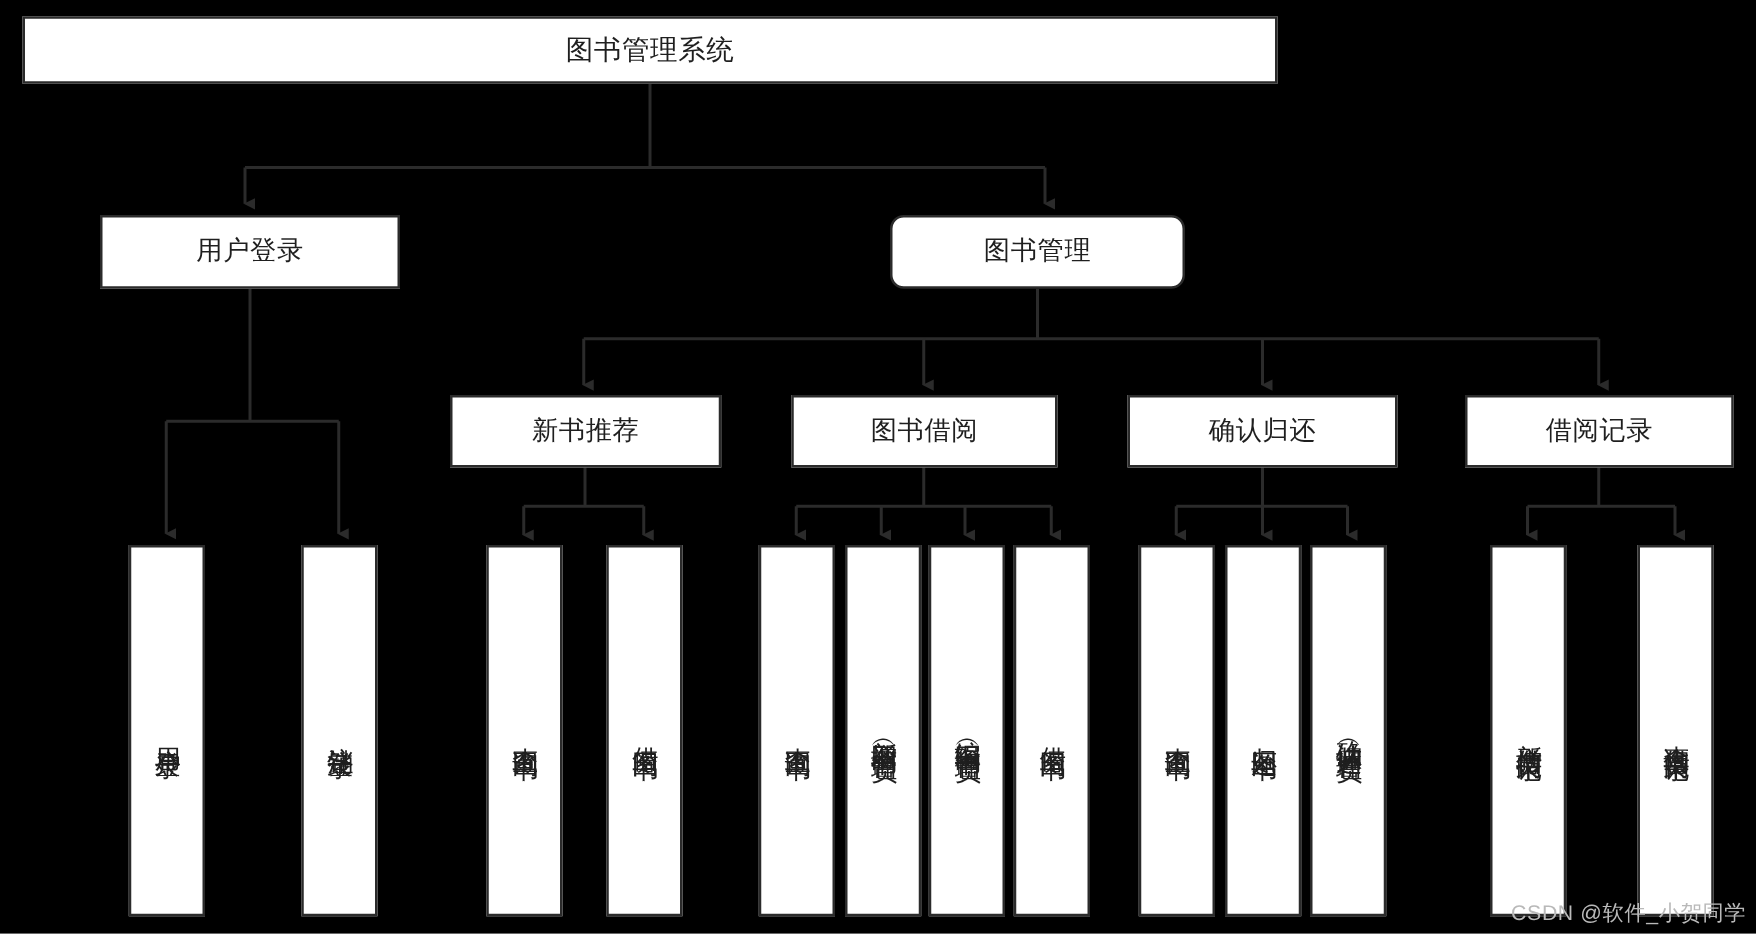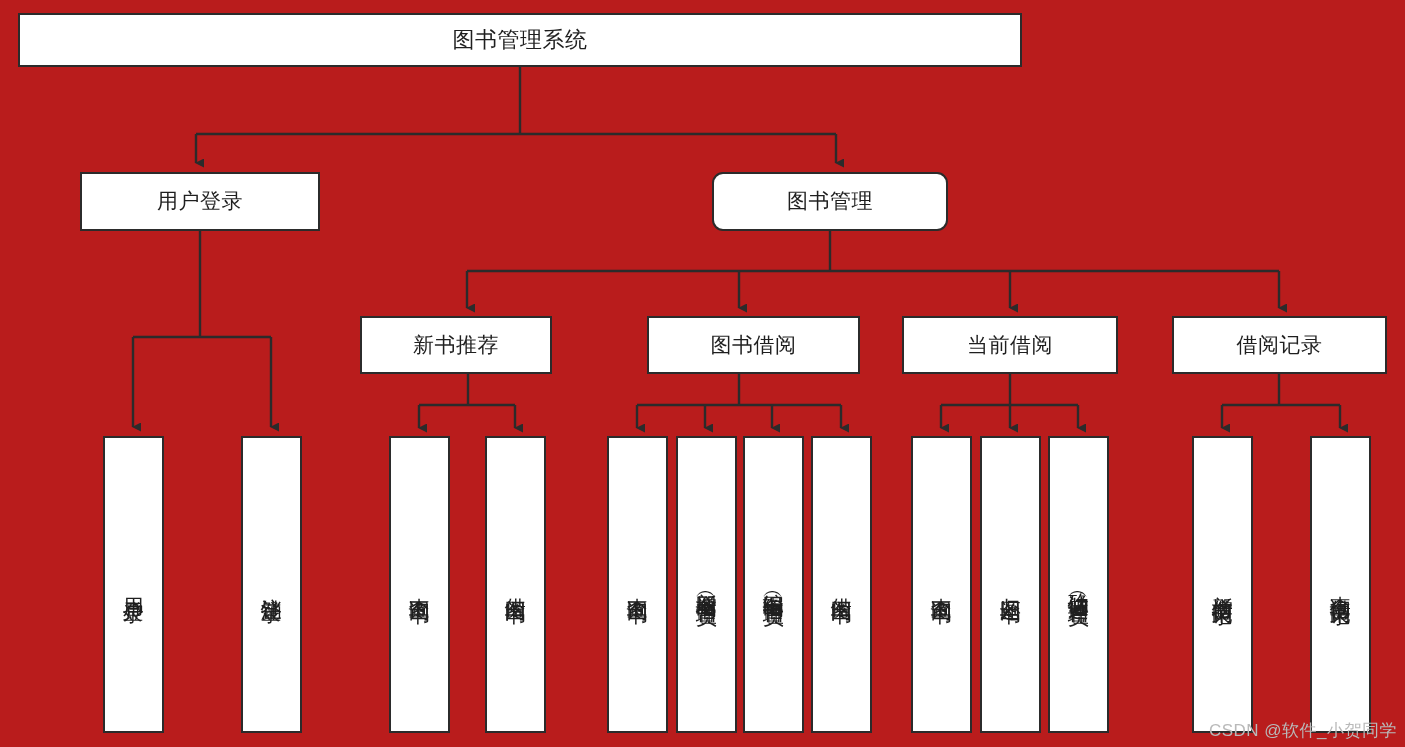--- a/index.html
+++ b/index.html
@@ -9,21 +9,21 @@
     background: #ffffff;
   }
   body {
     font-family: "Liberation Sans", "DejaVu Sans", sans-serif;
     color: #1a1a1a;
   }
   #canvas {
     position: relative;
     width: 1405px;
     height: 747px;
-    background: #b91c1c;
+    background: #000000;
     overflow: hidden;
   }
   #wires {
     position: absolute;
     left: 0;
     top: 0;
     width: 1405px;
     height: 747px;
     pointer-events: none;
   }
@@ -133,30 +133,30 @@
   </div>
 
   <div class="node" style="left:80px; top:172px; width:240px; height:59px;">
     <span class="lbl">用户登录</span>
   </div>
 
   <div class="node" style="left:712px; top:172px; width:236px; height:59px;border-radius:11px;">
     <span class="lbl">图书管理</span>
   </div>
 
-  <div class="node" style="left:360px; top:316px; width:192px; height:58px;">
+  <div class="node" style="left:360px; top:316px; width:217px; height:58px;">
     <span class="lbl">新书推荐</span>
   </div>
 
-  <div class="node" style="left:633px; top:316px; width:213px; height:58px;margin-left:14px;">
+  <div class="node" style="left:633px; top:316px; width:213px; height:58px;">
     <span class="lbl">图书借阅</span>
   </div>
 
   <div class="node" style="left:902px; top:316px; width:216px; height:58px;">
-    <span class="lbl">当前借阅</span>
+    <span class="lbl">确认归还</span>
   </div>
 
   <div class="node" style="left:1172px; top:316px; width:215px; height:58px;">
     <span class="lbl">借阅记录</span>
   </div>
 
   <div class="node vert" style="left:103px; top:436px; width:61px; height:297px;">
     <span class="lbl">用户登录</span>
   </div>
   <div class="node vert" style="left:241px; top:436px; width:61px; height:297px;">

